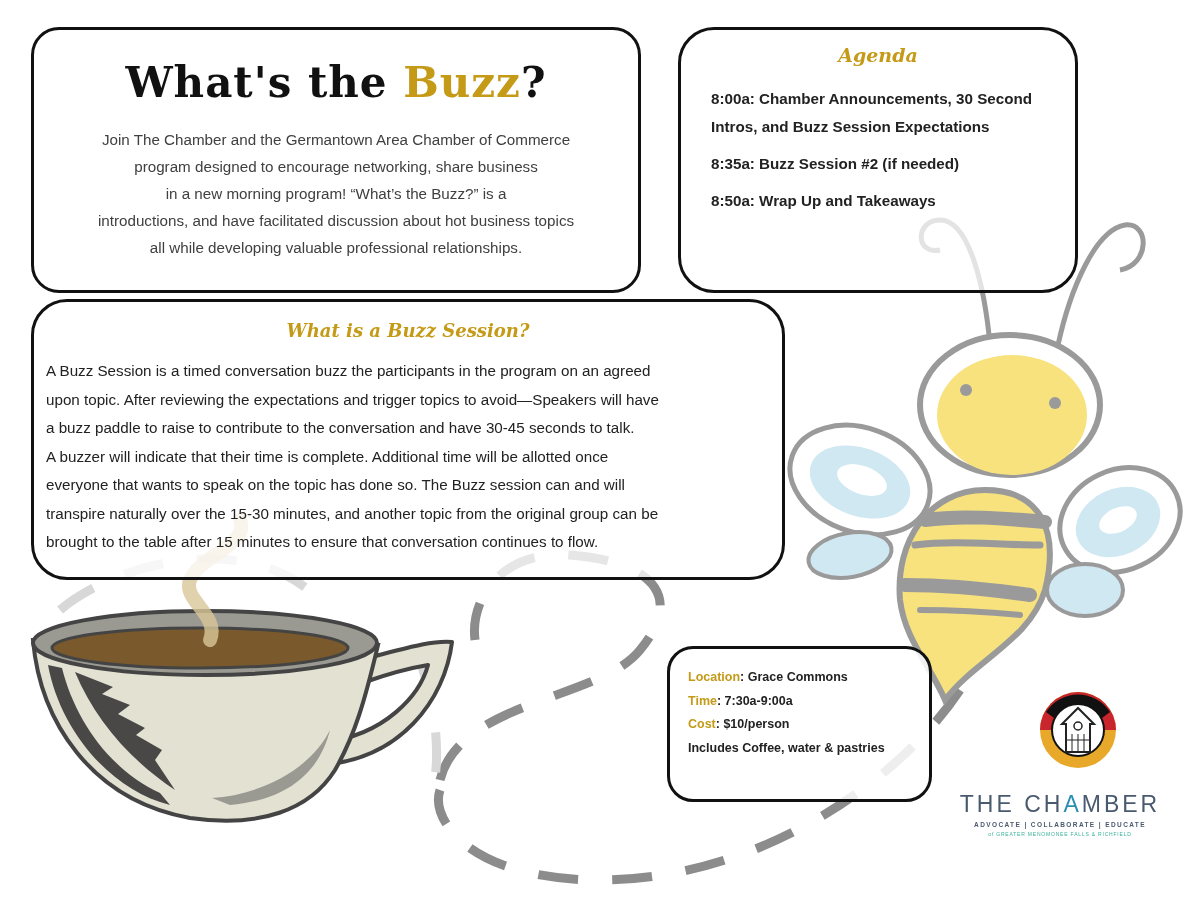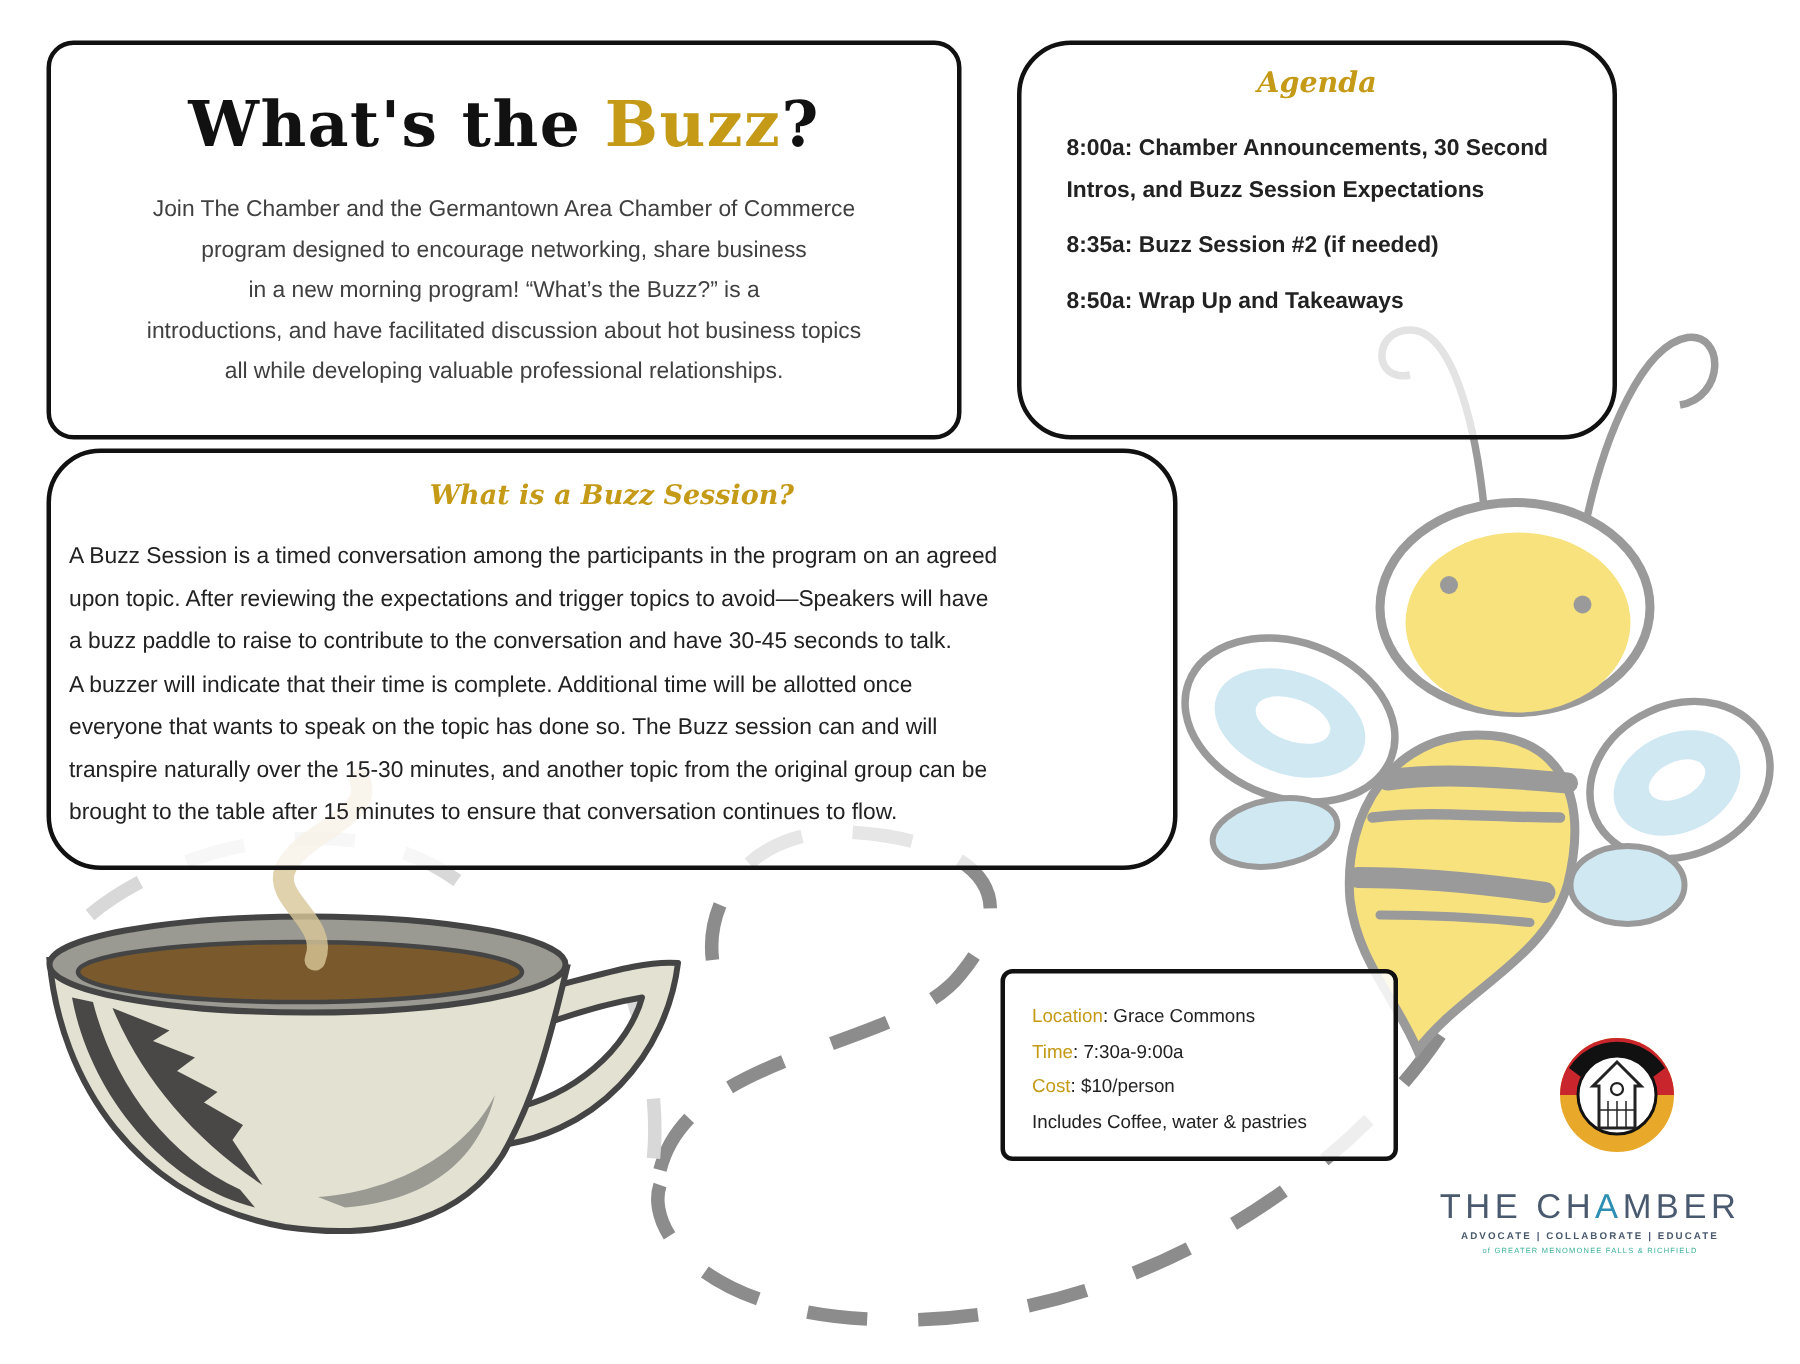--- a/index.html
+++ b/index.html
@@ -4,21 +4,21 @@
   <style>
     html, body { margin: 0; padding: 0; background: #ffffff; }
     body { width: 1200px; height: 909px; position: relative; overflow: hidden;
            font-family: "Liberation Sans", sans-serif; color: #222; }
     .art { position: absolute; left: 0; top: 0; width: 1200px; height: 909px; z-index: 0; }
     .box { position: absolute; background: #fff; border: 3px solid #111;
            box-sizing: border-box; z-index: 2; }
     .box.translucent { background: rgba(255,255,255,0.72); }
 
     
-    #intro { left: 31px; top: 27px; width: 610px; height: 266px; border-radius: 18px; }
+    #intro { left: 31px; top: 27px; width: 610px; height: 266px; border-radius: 28px; }
     #intro .title { position: absolute; left: 0; right: 0; top: 28px; text-align: center;
                     font-family: "DejaVu Serif", serif; font-weight: bold; font-size: 42px;
                     letter-spacing: 1px; color: #111; line-height: 50px; }
     #intro .title .accent { color: #c49a17; }
     #intro .body { position: absolute; left: 20px; right: 20px; top: 96px; text-align: center;
                    font-size: 15.2px; line-height: 27px; color: #404040; }
 
     
     #agenda { left: 678px; top: 27px; width: 400px; height: 266px; border-radius: 36px; }
     #agenda .heading { position: absolute; left: 0; right: 0; top: 14px; text-align: center;
@@ -31,22 +31,22 @@
     
     #session { left: 31px; top: 299px; width: 754px; height: 281px; border-radius: 36px; }
     #session.translucent { background: rgba(255,255,255,0.78); }
     #session .heading { position: absolute; left: 0; right: 0; top: 18px; text-align: center;
                         font-family: "DejaVu Serif", serif; font-weight: bold; font-size: 18px;
                         color: #c49a17; font-style: italic; }
     #session .body { position: absolute; left: 12px; right: 14px; top: 55px;
                      font-size: 15.2px; line-height: 28.5px; color: #222; }
 
     
-    #info { left: 667px; top: 646px; width: 265px; height: 128px; border-radius: 8px;
-            background: rgba(255,255,255,0.85); }
+    #info { left: 667px; top: 646px; width: 265px; height: 156px; border-radius: 26px;
+            background: rgba(255,255,255,0.85); font-weight: bold; }
     #info .rows { position: absolute; left: 18px; top: 17px; font-size: 12.5px; line-height: 23.5px; color: #222; }
     #info .lbl { color: #c49a17; }
 
     
     #gacc-logo { position: absolute; left: 1038px; top: 690px; width: 80px; height: 80px; z-index: 2; }
     #chamber-logo { position: absolute; left: 955px; top: 790px; width: 210px; text-align: center; z-index: 2; }
     #chamber-logo .name { font-size: 23px; letter-spacing: 3px; color: #4a5a6e; line-height: 28px; }
     #chamber-logo .name .a { color: #2c8fb3; }
     #chamber-logo .tag { font-size: 6.5px; letter-spacing: 1.4px; color: #4a5a6e; margin-top: 3px; font-weight: bold; }
     #chamber-logo .sub { font-size: 5px; color: #38b09a; letter-spacing: 0.8px; margin-top: 3px; }
@@ -127,21 +127,21 @@
   <ul>
     <li class="two">8:00a: Chamber Announcements, 30 Second Intros, and Buzz Session Expectations</li>
     <li>8:35a: Buzz Session #2 (if needed)</li>
     <li>8:50a: Wrap Up and Takeaways</li>
   </ul>
 </section>
 
 <section id="session" class="box translucent">
   <div class="heading">What is a Buzz Session?</div>
   <div class="body">
-    <div>A Buzz Session is a timed conversation among the participants  in the program on an agreed</div>
+    <div>A Buzz Session is a timed conversation buzz the participants  in the program on an agreed</div>
     <div>upon topic.  After reviewing the expectations and trigger topics to avoid—Speakers will have</div>
     <div>a buzz paddle to raise to contribute to the conversation and have 30-45 seconds to talk.</div>
     <div>A buzzer will indicate that their time is complete. Additional time will be allotted once</div>
     <div>everyone that wants to speak on the topic has done so.  The Buzz session can and will</div>
     <div>transpire naturally over the 15-30 minutes, and another topic from the original group can be</div>
     <div>brought to the table after 15 minutes to ensure that conversation continues to flow.</div>
   </div>
 </section>
 
 <section id="info" class="box">

